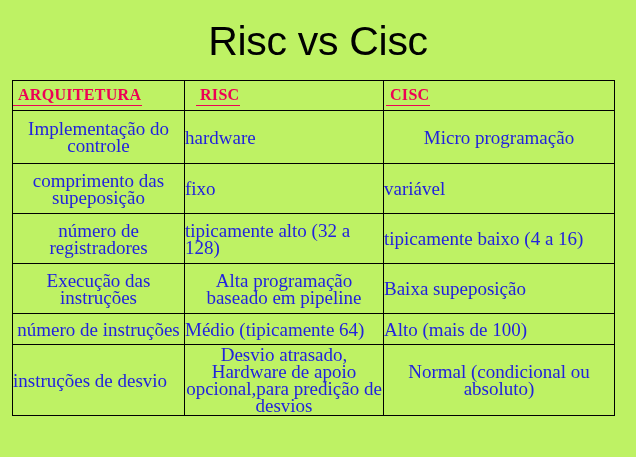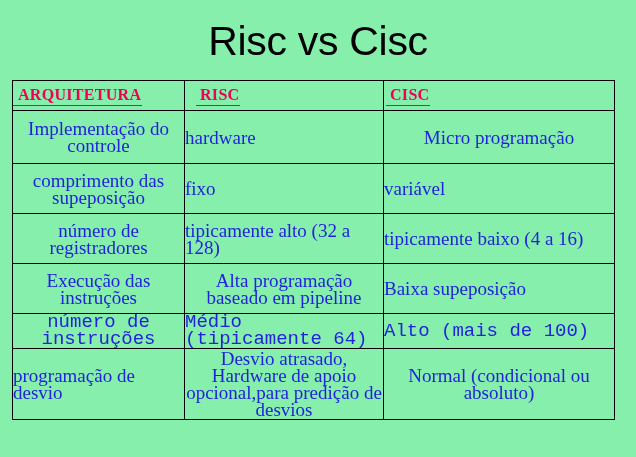--- a/index.html
+++ b/index.html
@@ -11,21 +11,21 @@
     height: 457px;
     background: #ffffff;
     font-family: "Liberation Serif", "DejaVu Serif", serif;
     overflow: hidden;
     position: relative;
   }
 
   .slide {
     position: absolute;
     inset: 0;
-    background: #86efac;
+    background: #bef264;
   }
 
   
   .slide-title {
     position: absolute;
     top: 17px;
     left: 0;
     width: 636px;
     text-align: center;
     font-family: "Liberation Sans", "DejaVu Sans", sans-serif;
@@ -95,21 +95,21 @@
     padding: 2px 7px;
   }
   td.cell.align-center { text-align: center; }
   td.cell.align-left { text-align: left; margin-left: 28px; }
 
   
   tr.r1 { height: 53px; }
   tr.r2 { height: 50px; }
   tr.r3 { height: 50px; }
   tr.r4 { height: 50px; }
-  tr.r5 { height: 31px; font-family: Liberation Mono, monospace; }
+  tr.r5 { height: 31px; }
   tr.r6 { height: 71px; }
 </style>
 </head>
 <body>
 
 <div class="slide">
 
   <div class="slide-title">Risc vs Cisc</div>
 
   <div class="table-wrap">
@@ -160,21 +160,21 @@
           <td class="cell align-left">Baixa supeposição</td>
         </tr>
 
         <tr class="r5">
           <td class="cell align-center">número de instruções</td>
           <td class="cell align-left">Médio (tipicamente 64)</td>
           <td class="cell align-left">Alto (mais de 100)</td>
         </tr>
 
         <tr class="r6">
-          <td class="cell align-left">programação de desvio</td>
+          <td class="cell align-left">instruções de desvio</td>
           <td class="cell align-center">Desvio atrasado, Hardware de apoio opcional,para predição de desvios</td>
           <td class="cell align-center">Normal (condicional ou absoluto)</td>
         </tr>
 
       </tbody>
     </table>
   </div>
 
 </div>
 

